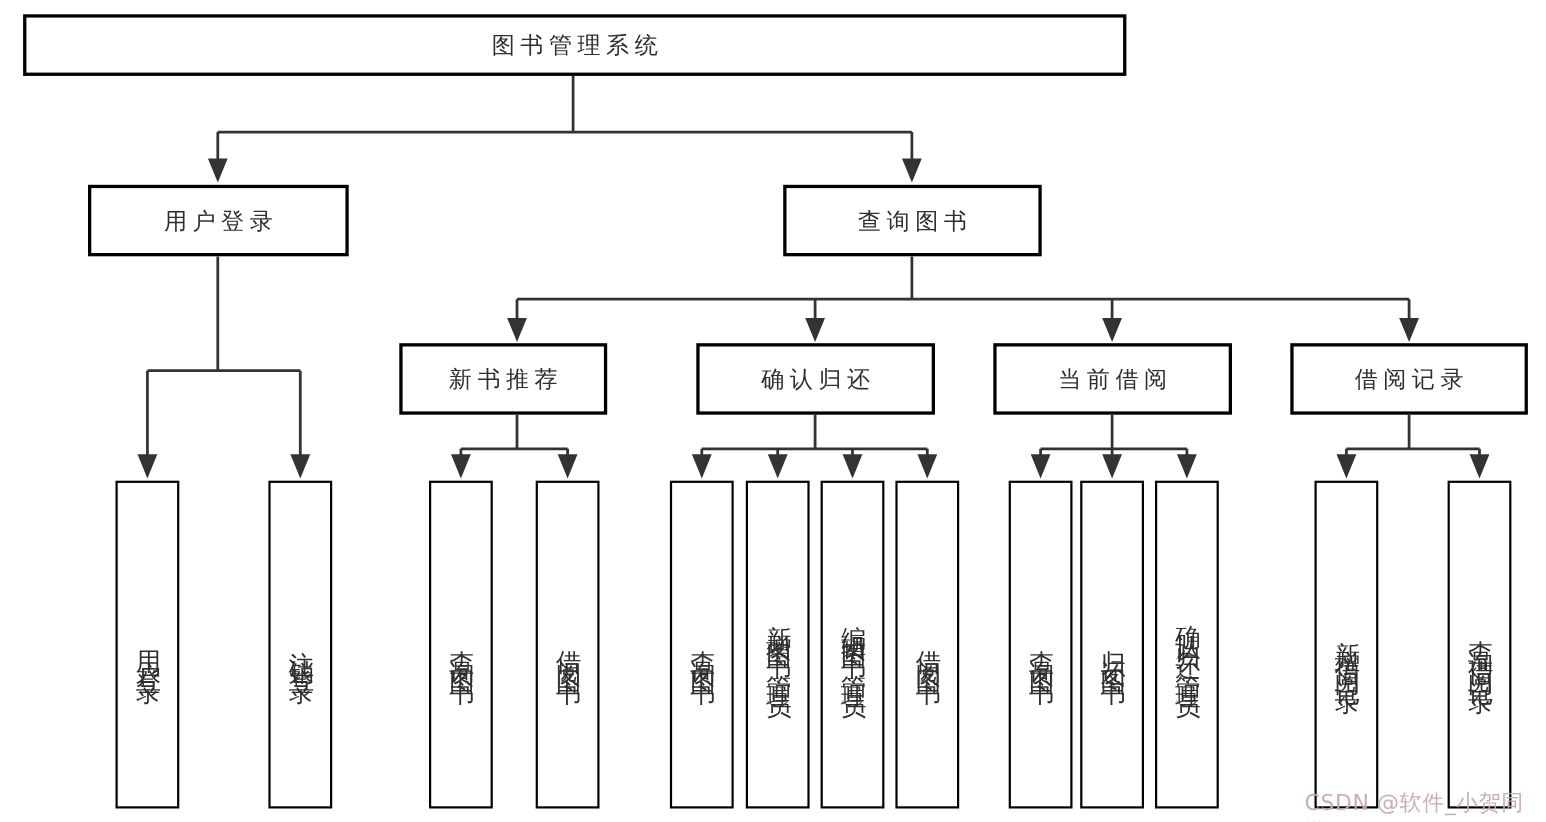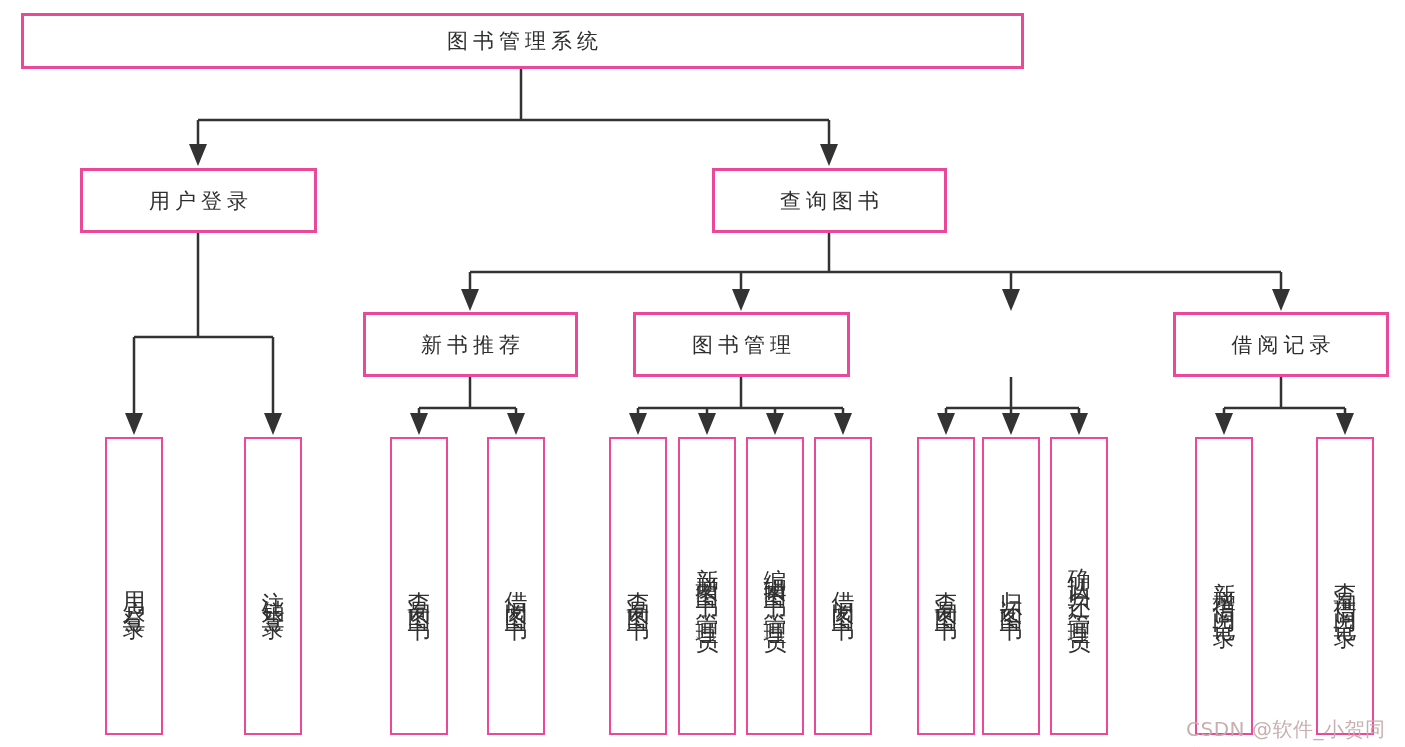--- a/index.html
+++ b/index.html
@@ -14,21 +14,21 @@
   }
   .connectors {
     position: absolute;
     left: 0; top: 0;
     z-index: 1;
   }
   .box {
     position: absolute;
     box-sizing: border-box;
     background: #ffffff;
-    border: 3px solid #ec4899;
+    border: 3px solid #000000;
     display: flex;
     align-items: center;
     justify-content: center;
     z-index: 2;
     white-space: nowrap;
   }
   .h {
     font-size: 21px;
     letter-spacing: 5px;
     padding-left: 5px; 
@@ -97,22 +97,23 @@
       <polygon points="1215,413 1233,413 1224,435"></polygon>
       <polygon points="1336,413 1354,413 1345,435"></polygon>
     </g>
   </svg>
 
   <div class="box h" style="left:21px; top:13px; width:1003px; height:56px;">图书管理系统</div>
 
   <div class="box h" style="left:80px; top:168px; width:237px; height:65px;">用户登录</div>
   <div class="box h" style="left:712px; top:168px; width:235px; height:65px;">查询图书</div>
 
-  <div class="box h" style="left:363px; top:312px; width:215px; height:65px;">新书推荐</div>
-  <div class="box h" style="left:633px; top:312px; width:217px; height:65px;">图书管理</div>
+  <div class="box h" style="left:363px; top:312px; width:189px; height:65px;">新书推荐</div>
+  <div class="box h" style="left:633px; top:312px; width:217px; height:65px;">确认归还</div>
+  <div class="box h" style="left:903px; top:312px; width:217px; height:65px;">当前借阅</div>
   <div class="box h" style="left:1173px; top:312px; width:216px; height:65px;">借阅记录</div>
 
   <div class="box v" style="left:105px; top:437px; width:58px; height:298px;">用户登录</div>
   <div class="box v" style="left:244px; top:437px; width:58px; height:298px;">注销登录</div>
 
   <div class="box v" style="left:390px; top:437px; width:58px; height:298px;">查询图书</div>
   <div class="box v" style="left:487px; top:437px; width:58px; height:298px;">借阅图书</div>
 
   <div class="box v" style="left:609px; top:437px; width:58px; height:298px;">查询图书</div>
   <div class="box v" style="left:678px; top:437px; width:58px; height:298px;">新增图书（管理员）</div>

